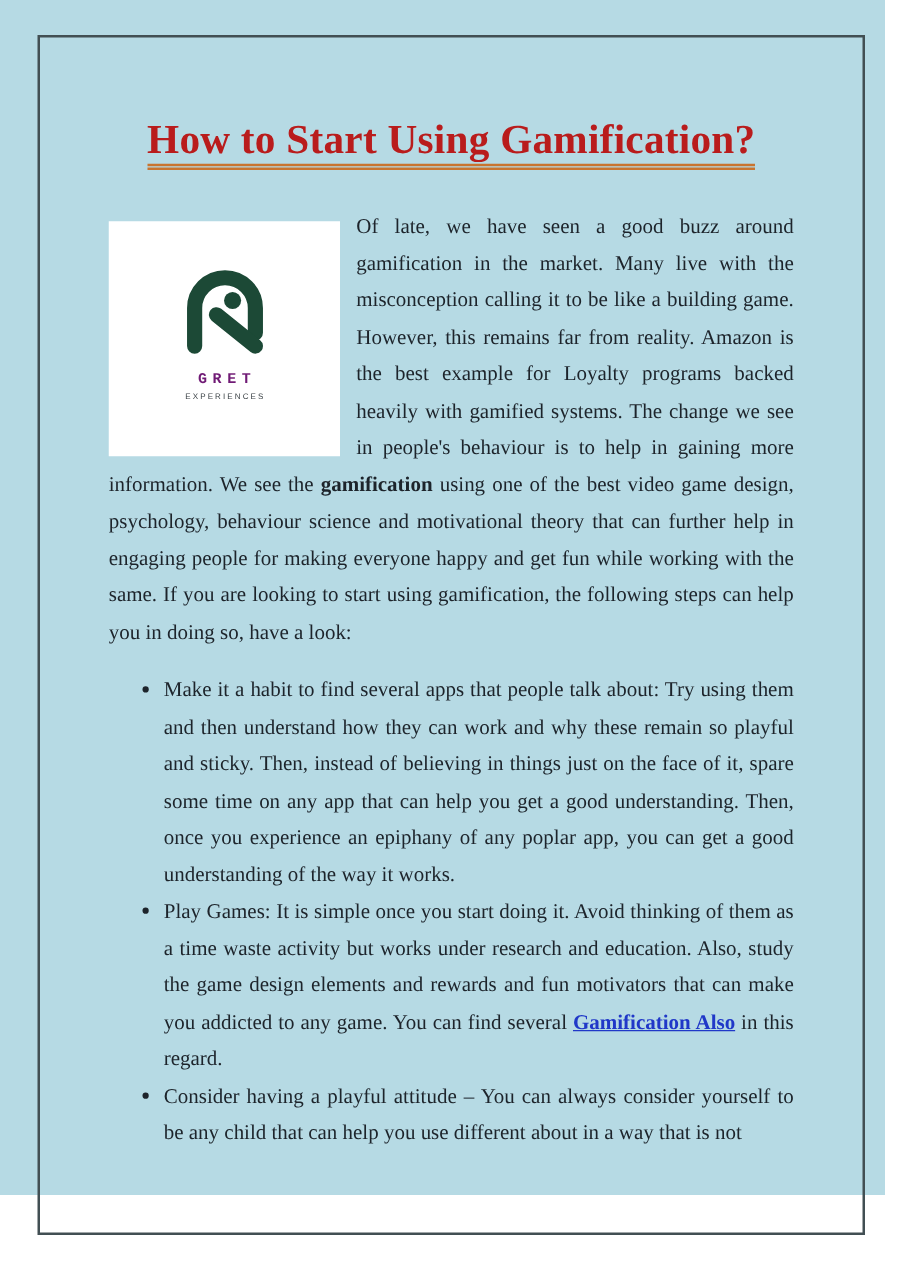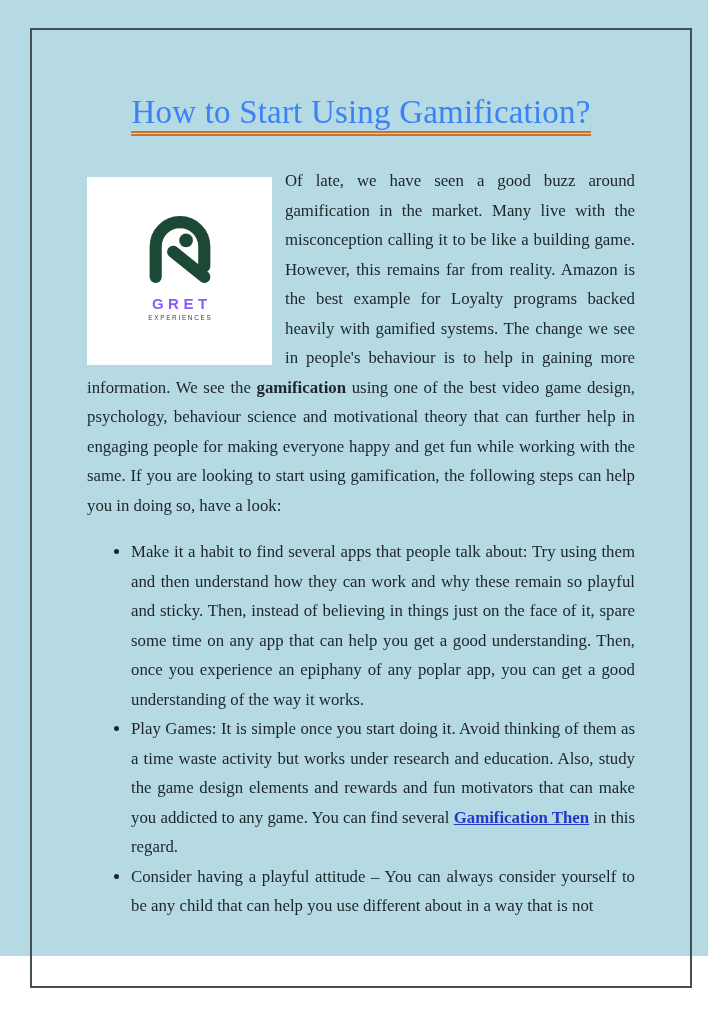--- a/index.html
+++ b/index.html
@@ -10,37 +10,37 @@
   }
   .page{position:relative;width:720px;height:1018px;background:#ffffff;overflow:hidden;}
   .blue-panel{position:absolute;left:0;top:0;width:708px;height:956px;background:#b6dae4;}
   .frame{
     position:absolute;left:30px;top:28px;width:662px;height:960px;
     border:2px solid #424f53;box-sizing:border-box;pointer-events:none;
   }
   .content{position:absolute;left:87px;top:28px;width:548px;}
   .title{
     margin:64px 0 0;text-align:center;
-    font-size:33px;line-height:40px;font-weight:400;color:#3b82f6;
+    font-size:33px;line-height:40px;font-weight:700;color:#b91c1c;
     letter-spacing:0.2px;
   }
   .title .u{border-bottom:5px double #c8742f;padding-bottom:1px;}
   .body-text{
     margin-top:34px;font-size:16.8px;line-height:29.5px;
     color:#1d242b;text-align:justify;
   }
   .logo-box{
     float:left;width:185px;height:188px;margin:11px 13px 7px 0;
     background:#ffffff;text-align:center;
   }
   .logo-icon-wrap{display:block;margin-top:30px;height:84px;}
   .logo-name{
-    font-family:Liberation Sans, sans-serif;font-weight:700;
-    font-size:15px;letter-spacing:4.5px;margin-left:4.5px;
-    color:#8b5cf6;margin-top:5px;line-height:15px;
+    font-family:Liberation Mono, monospace;font-weight:700;
+    font-size:12px;letter-spacing:4.5px;margin-left:4.5px;
+    color:#701a75;margin-top:5px;line-height:15px;
   }
   .logo-sub{
     font-family:"Liberation Sans", sans-serif;
     font-size:6.4px;letter-spacing:1.7px;margin-left:1.7px;
     color:#383f43;margin-top:3px;line-height:8px;
   }
   .para{margin:0;}
   .steps{margin:17px 0 0;padding:0 0 0 44px;list-style:disc outside;}
   .steps li{margin:0;text-align:justify;}
   .steps li::marker{color:#1d242b;}
@@ -66,18 +66,18 @@
           </svg>
         </span>
         <div class="logo-name">GRET</div>
         <div class="logo-sub">EXPERIENCES</div>
       </div>
 
       <p class="para"><span>Of late, we have seen a good buzz around gamification in the market. Many live with the misconception calling it to be like a building game. However, this remains far from reality. Amazon is the best example for Loyalty programs backed heavily with gamified systems. The change we see in people's behaviour is to help in gaining more information. We see the </span><b>gamification</b><span> using one of the best video game design, psychology, behaviour science and motivational theory that can further help in engaging people for making everyone happy and get fun while working with the same. If you are looking to start using gamification, the following steps can help you in doing so, have a look:</span></p>
 
       <ul class="steps">
         <li><span>Make it a habit to find several apps that people talk about: Try using them and then understand how they can work and why these remain so playful and sticky. Then, instead of believing in things just on the face of it, spare some time on any app that can help you get a good understanding. Then, once you experience an epiphany of any poplar app, you can get a good understanding of the way it works.</span></li>
-        <li><span>Play Games: It is simple once you start doing it. Avoid thinking of them as a time waste activity but works under research and education. Also, study the game design elements and rewards and fun motivators that can make you addicted to any game. You can find several </span><a class="link">Gamification Then</a><span> in this regard.</span></li>
+        <li><span>Play Games: It is simple once you start doing it. Avoid thinking of them as a time waste activity but works under research and education. Also, study the game design elements and rewards and fun motivators that can make you addicted to any game. You can find several </span><a class="link">Gamification Also</a><span> in this regard.</span></li>
         <li><span>Consider having a playful attitude – You can always consider yourself to be any child that can help you use different about in a way that is not</span></li>
       </ul>
     </div>
   </div>
 </div>
 
 </body></html>

